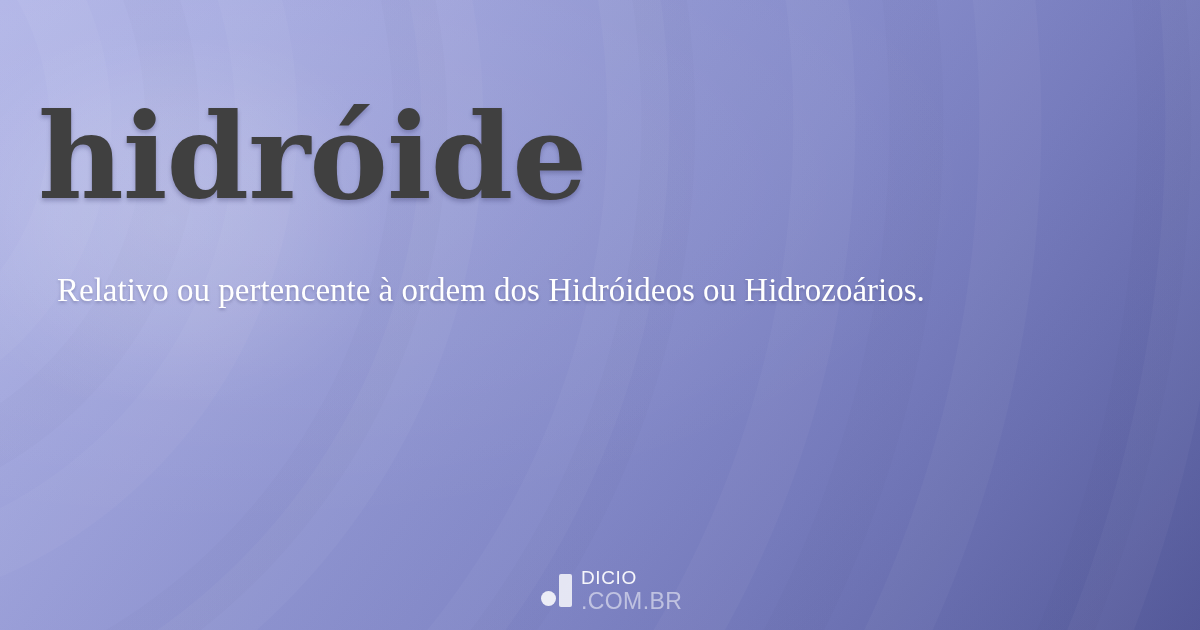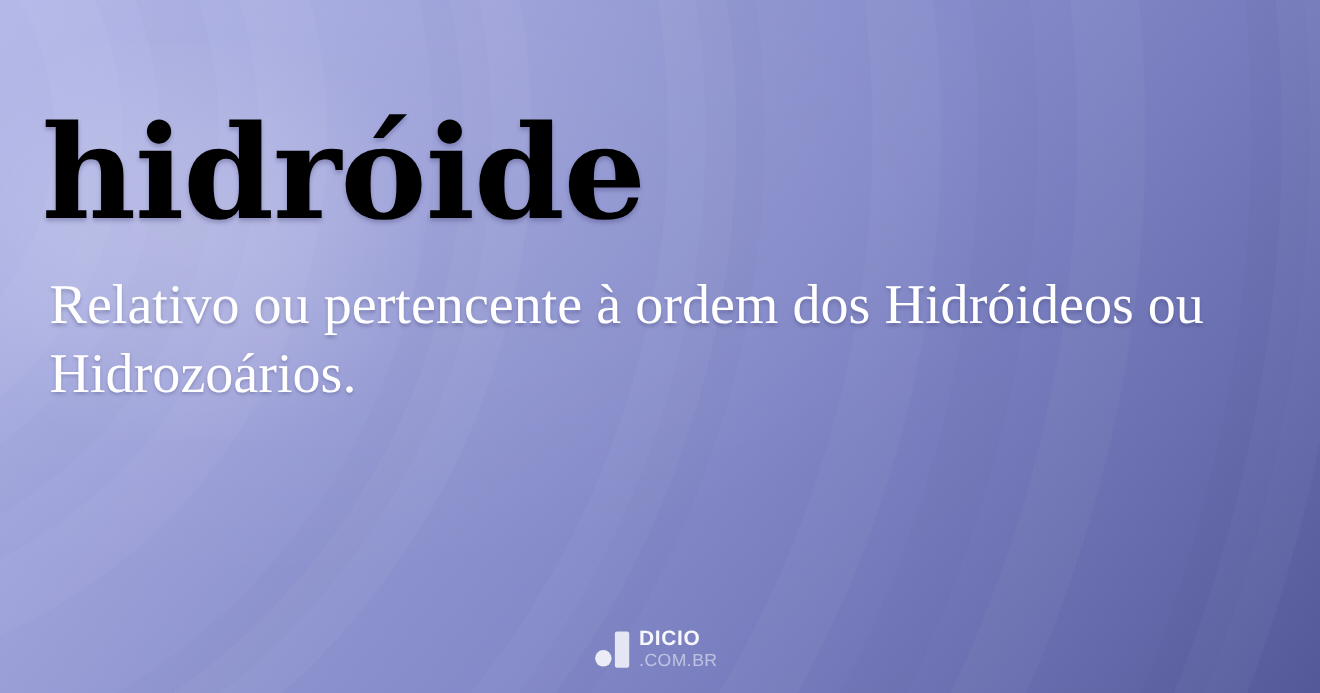--- a/index.html
+++ b/index.html
@@ -91,38 +91,38 @@
 
   .word {
     position: absolute;
     left: 38px;
     top: 18px;
     font-family: "DejaVu Serif", "Liberation Serif", serif;
     font-weight: bold;
     font-size: 118px;
     line-height: 1.02;
     letter-spacing: -1px;
-    color: #000000;
+    color: #404040;
     text-shadow: 0 3px 4px rgba(45,45,95,0.30);
     white-space: nowrap;
   }
 
   .definitions {
     position: absolute;
     left: 41px;
     top: 243px;
     width: 1125px;
   }
   .defn {
     font-family: "Liberation Serif", "DejaVu Serif", serif;
-    font-size: 51px;
+    font-size: 33px;
     line-height: 62px;
     color: #ffffff;
     text-shadow: 0 2px 3px rgba(45,45,95,0.28);
-    margin: 4px;
+    margin: 16px;
   }
 
   
   .logo {
     position: absolute;
     left: 541px;
     top: 568px;
     width: 124px;
     height: 44px;
     display: flex;
@@ -154,27 +154,27 @@
     background: rgba(255,255,255,0.80);
   }
   .logo-text {
     display: flex;
     flex-direction: column;
     line-height: 1;
     font-family: "Liberation Sans", "DejaVu Sans", sans-serif;
   }
   .logo-name {
     font-size: 19px;
-    font-weight: bold;
+    font-weight: normal;
     letter-spacing: 0.6px;
     color: rgba(255,255,255,0.93);
   }
   .logo-tld {
     margin-top: 3px;
-    font-size: 16px;
+    font-size: 23px;
     font-weight: normal;
     letter-spacing: 0.4px;
     color: rgba(255,255,255,0.52);
   }
 </style>
 </head>
 <body>
 
 <div id="card">
 

